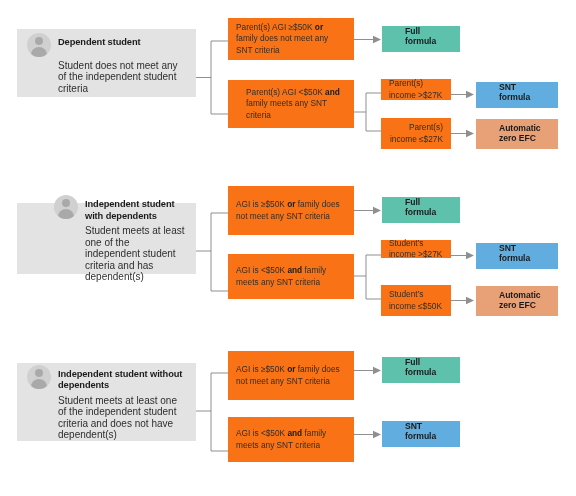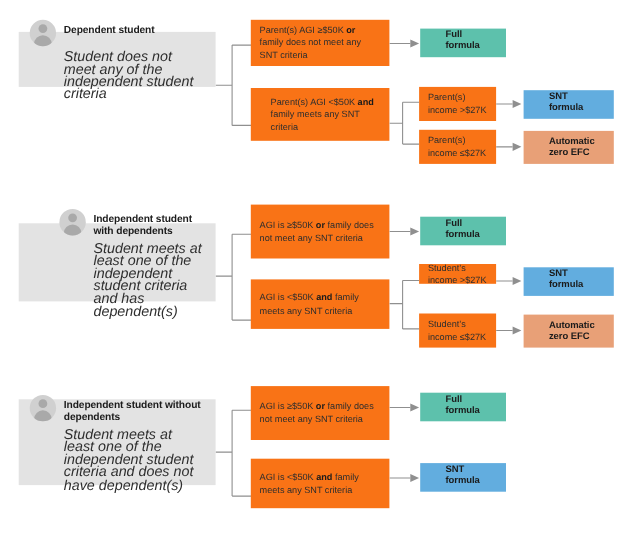--- a/index.html
+++ b/index.html
@@ -74,26 +74,25 @@
   }
   .persona-title {
     font-weight: bold;
     font-size: 9.3px;
     line-height: 11.5px;
     letter-spacing: -0.1px;
     padding-top: 5px;
     color: #1b1b1b;
   }
   .persona-desc {
-    font-size: 13px;
+    font-size: 10px;
     line-height: 11.4px;
     margin-top: 3px;
     margin-left: 31px;
     color: #2e2e2e;
-    font-style: italic;
   }
 
   
   .cond {
     font-size: 8.3px;
     line-height: 11.2px;
     color: #2e2e2e;
   }
   .cond b { font-weight: bold; color: #1b1b1b; }
 
@@ -114,21 +113,21 @@
   
   .conn {
     position: absolute;
     pointer-events: none;
   }
   .conn svg { display: block; }
 </style>
 </head>
 <body>
 
-<div class="node persona" style="left:17px; top:29px; width:179px; height:50px;">
+<div class="node persona" style="left:17px; top:29px; width:179px; height:68px;">
   <div class="persona-head">
     <div class="avatar"></div>
     <div class="persona-title">Dependent student</div>
   </div>
   <div class="persona-desc">Student does not meet any of the independent student criteria</div>
 </div>
 
 <div class="conn" style="left:196px; top:36px; width:33px; height:83px;">
   <svg width="33" height="83" viewBox="0 0 33 83">
     <path d="M0,41.5 H15 M15,5 V78 M15,5 H33 M15,78 H33" stroke="#8f8f8f" stroke-width="1" fill="none"></path>
@@ -157,36 +156,36 @@
     <span>Parent(s) AGI &lt;$50K </span><b>and</b><span> family meets any SNT criteria</span>
   </div>
 </div>
 
 <div class="conn" style="left:354px; top:84px; width:27px; height:56px;">
   <svg width="27" height="56" viewBox="0 0 27 56">
     <path d="M0,28 H12 M12,9 V47 M12,9 H27 M12,47 H27" stroke="#8f8f8f" stroke-width="1" fill="none"></path>
   </svg>
 </div>
 
-<div class="node gray-box cond" style="left:381px; top:79px; width:70px; height:31px;align-items:center;">
+<div class="node gray-box cond" style="left:381px; top:79px; width:70px; height:21px;align-items:center;">
   <div>Parent(s) income &gt;$27K</div>
 </div>
 
 <div class="conn" style="left:451px; top:89px; width:24px; height:11px;">
   <svg width="24" height="11" viewBox="0 0 24 11">
     <path d="M0,5.5 H15" stroke="#8f8f8f" stroke-width="1" fill="none"></path>
     <path d="M15,1.8 L23,5.5 L15,9.2 Z" fill="#8f8f8f"></path>
   </svg>
 </div>
 
 <div class="outcome" style="left:476px; top:82px; width:82px; height:26px; background:#62addf;">
   <span>SNT formula</span>
 </div>
 
-<div class="node gray-box cond" style="left:381px; top:118px; width:70px; height:31px;">
+<div class="node gray-box cond" style="left:381px; top:118px; width:70px; height:31px;text-align:right;">
   <div>Parent(s) income ≤$27K</div>
 </div>
 
 <div class="conn" style="left:451px; top:128px; width:24px; height:11px;">
   <svg width="24" height="11" viewBox="0 0 24 11">
     <path d="M0,5.5 H15" stroke="#8f8f8f" stroke-width="1" fill="none"></path>
     <path d="M15,1.8 L23,5.5 L15,9.2 Z" fill="#8f8f8f"></path>
   </svg>
 </div>
 
@@ -248,21 +247,21 @@
     <path d="M0,5.5 H15" stroke="#8f8f8f" stroke-width="1" fill="none"></path>
     <path d="M15,1.8 L23,5.5 L15,9.2 Z" fill="#8f8f8f"></path>
   </svg>
 </div>
 
 <div class="outcome" style="left:476px; top:243px; width:82px; height:26px; background:#62addf;">
   <span>SNT formula</span>
 </div>
 
 <div class="node gray-box cond" style="left:381px; top:285px; width:70px; height:31px;">
-  <div>Student’s income ≤$27K</div>
+  <div>Student’s income ≤$50K</div>
 </div>
 
 <div class="conn" style="left:451px; top:295px; width:24px; height:11px;">
   <svg width="24" height="11" viewBox="0 0 24 11">
     <path d="M0,5.5 H15" stroke="#8f8f8f" stroke-width="1" fill="none"></path>
     <path d="M15,1.8 L23,5.5 L15,9.2 Z" fill="#8f8f8f"></path>
   </svg>
 </div>
 
 <div class="outcome" style="left:476px; top:286px; width:82px; height:30px; background:#e8a077;">

